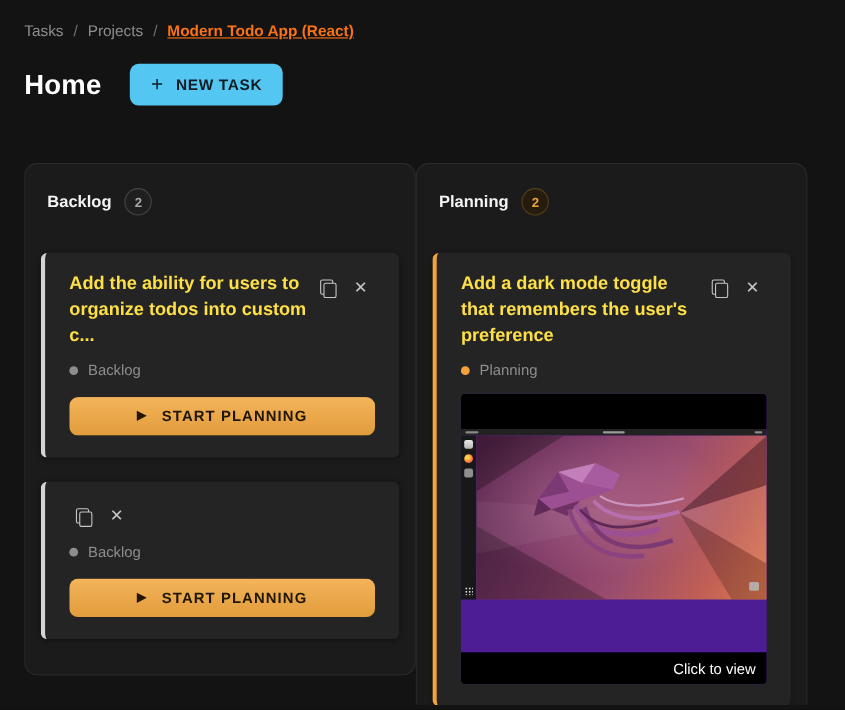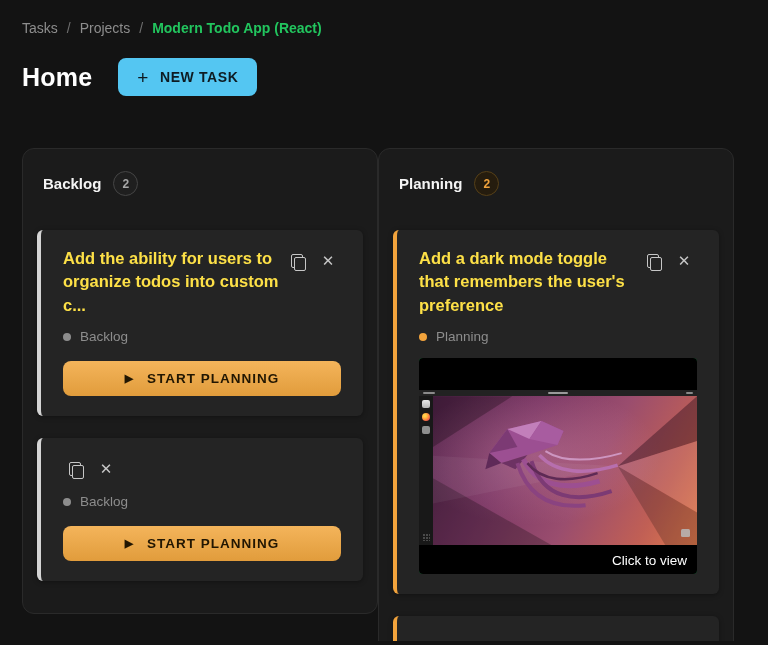--- a/index.html
+++ b/index.html
@@ -5,21 +5,21 @@
   * { box-sizing: border-box; margin: 0; padding: 0; }
   html, body { width: 768px; height: 645px; overflow: hidden; }
   body { font-family: "Liberation Sans", sans-serif; background: #131313; }
 
   .page { width: 768px; height: 645px; padding: 20px 12px 0 22px; overflow: hidden; }
 
   
   .breadcrumb { display: flex; align-items: center; gap: 9px; font-size: 14px; }
   .crumb-link { color: #8d8d8d; cursor: pointer; }
   .crumb-sep { color: #6f6f6f; }
-  .crumb-current { color: #22c55e; font-weight: 700; }
+  .crumb-current { color: #f97316; font-weight: 700; text-decoration: underline; }
 
   
   .title-row { display: flex; align-items: center; gap: 26px; margin-top: 22px; }
   .page-title { font-size: 25px; font-weight: 700; color: #ffffff; letter-spacing: 0.2px; }
   .new-task-btn { height: 38px; padding: 0 19px; border: none; border-radius: 8px;
     display: flex; align-items: center; gap: 11px; cursor: pointer;
     font-family: "Liberation Sans", sans-serif; font-size: 14px; font-weight: 700;
     letter-spacing: 0.6px; color: #0e1b22; }
   .plus-glyph { font-size: 19px; font-weight: 500; line-height: 1; }
 
@@ -54,21 +54,21 @@
   .status-dot { width: 8px; height: 8px; border-radius: 50%; background: #8d8d8d; }
 
   .action-btn { margin-top: 17px; width: 100%; height: 35px; border: none; border-radius: 8px;
     display: flex; align-items: center; justify-content: center; gap: 13px; cursor: pointer;
     font-family: "Liberation Sans", sans-serif; font-size: 13.5px; font-weight: 700;
     letter-spacing: 1px; color: #211602;
     background-image: linear-gradient(180deg, rgba(255,255,255,0.14), rgba(0,0,0,0.07)); }
   .play-glyph { font-size: 11px; line-height: 1; }
 
   
-  .thumb { margin-top: 14px; height: 216px; background: #15803d; border-radius: 4px;
+  .thumb { margin-top: 14px; height: 264px; background: #4c1d95; border-radius: 4px;
     overflow: hidden; position: relative; cursor: pointer; }
   .letterbox-top { height: 32px; background: #000; }
   .ubuntu-bar { height: 6px; background: #222222; position: relative; }
   .bar-mark { position: absolute; top: 2px; height: 2px; background: #8a8a8a; border-radius: 1px; }
   .bar-mark.left { left: 4px; width: 12px; }
   .bar-mark.center { left: 50%; margin-left: -10px; width: 20px; background: #9a9a9a; }
   .bar-mark.right { right: 4px; width: 7px; }
   .desktop { height: 149px; display: flex; }
   .dock { width: 14px; background: #181818; display: flex; flex-direction: column;
     align-items: center; padding: 4px 0; gap: 5px; }

